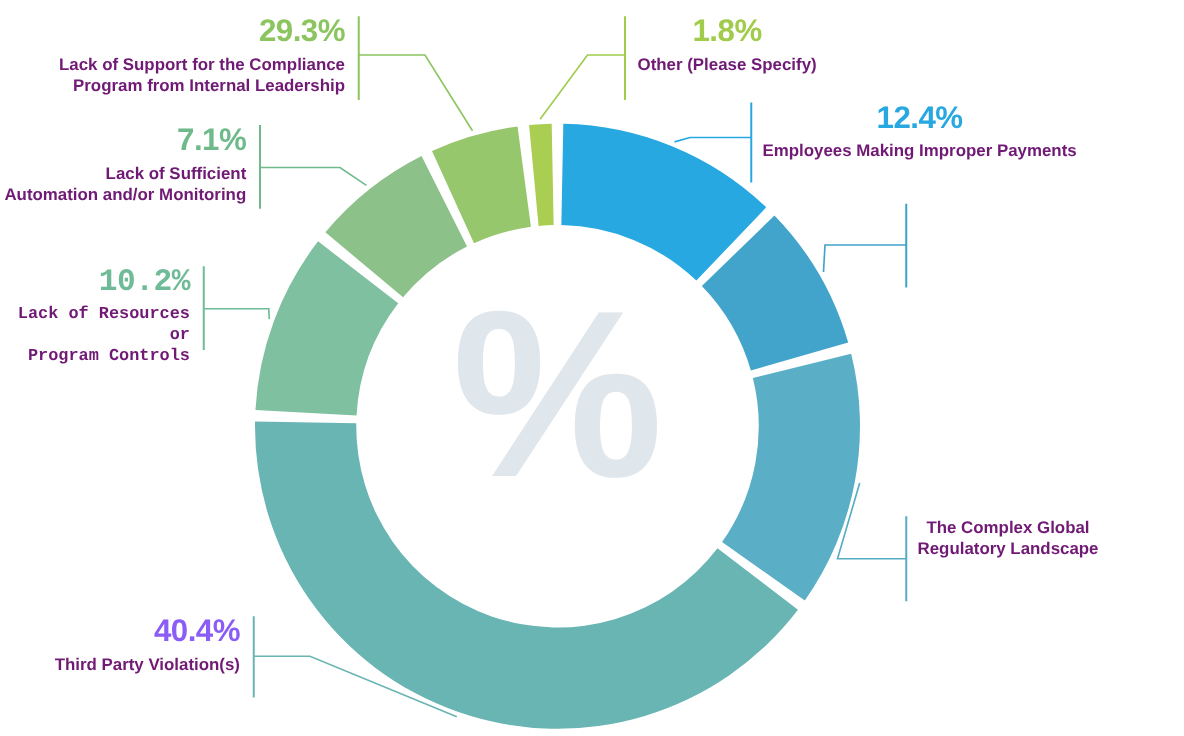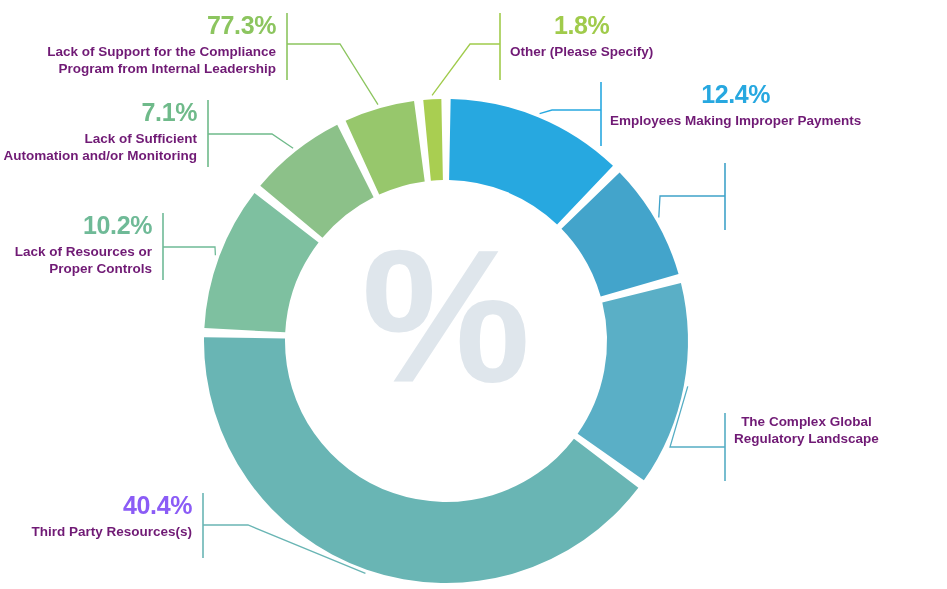--- a/index.html
+++ b/index.html
@@ -103,37 +103,37 @@
   </div>
 
 
   <div class="label-block align-left" style="left:734px; top:413px;">
     <span class="label-desc">The Complex Global
 Regulatory Landscape</span>
   </div>
 
   <div class="label-block align-right" style="left:0px; width:192px; top:493px;">
     <span class="label-pct" style="color: #8b5cf6;">40.4%</span>
-    <span class="label-desc">Third Party Resources(s)</span>
+    <span class="label-desc">Third Party Violation(s)</span>
   </div>
 
-  <div class="label-block align-right" style="left:0px; width:152px; top:213px;">
+  <div class="label-block align-right" style="left:0px; width:152px; top:213px;font-family:Liberation Mono, monospace;">
     <span class="label-pct" style="color: rgb(111, 186, 151);">10.2%</span>
     <span class="label-desc">Lack of Resources or
-Proper Controls</span>
+Program Controls</span>
   </div>
 
   <div class="label-block align-right" style="left:0px; width:197px; top:100px;">
     <span class="label-pct" style="color: rgb(111, 186, 138);">7.1%</span>
     <span class="label-desc">Lack of Sufficient
 Automation and/or Monitoring</span>
   </div>
 
   <div class="label-block align-right" style="left:0px; width:276px; top:13px;">
-    <span class="label-pct" style="color: rgb(140, 197, 95);">77.3%</span>
+    <span class="label-pct" style="color: rgb(140, 197, 95);">29.3%</span>
     <span class="label-desc">Lack of Support for the Compliance
 Program from Internal Leadership</span>
   </div>
 
   <div class="label-block align-left" style="left:510px; top:13px;">
     <span class="label-pct" style="color: rgb(160, 203, 75);">1.8%</span>
     <span class="label-desc">Other (Please Specify)</span>
   </div>
 
 </div>

